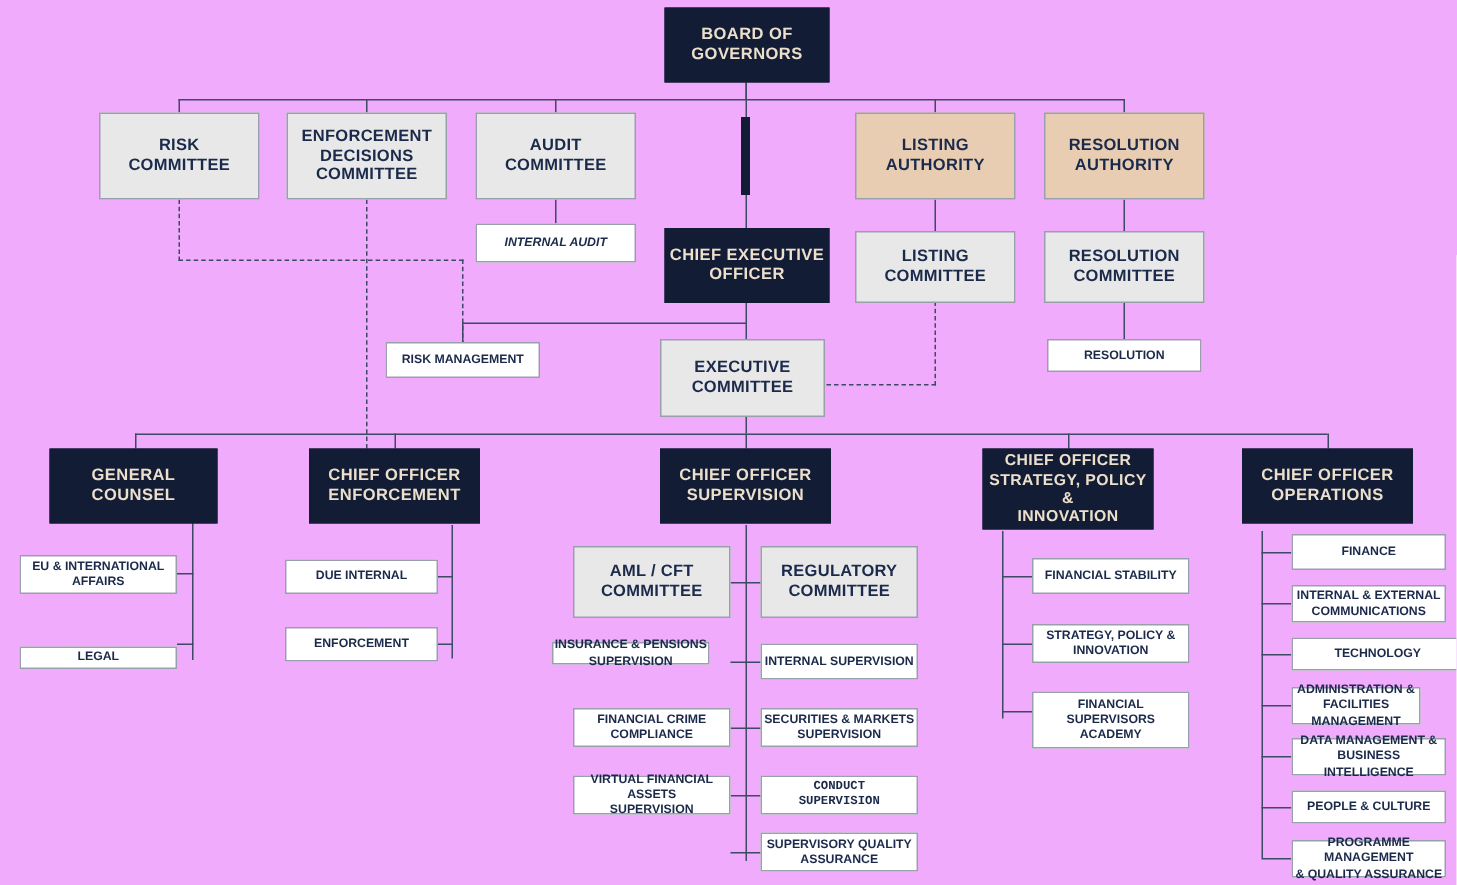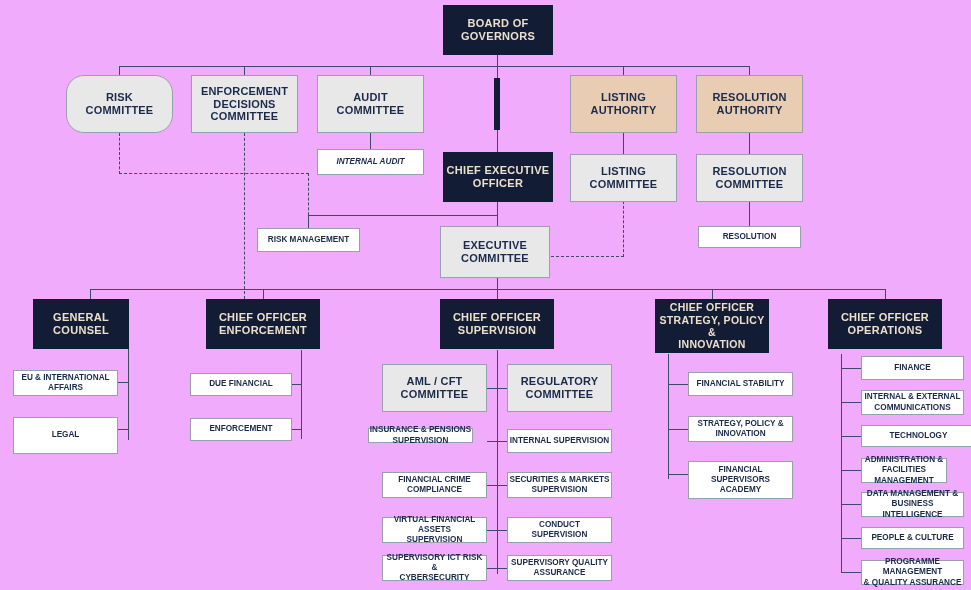--- a/index.html
+++ b/index.html
@@ -149,21 +149,21 @@
   <div class="ln lnh" style="left:841px;top:368px;width:20px;"></div>
   <div class="ln lnh" style="left:841px;top:402px;width:20px;"></div>
   <div class="ln lnh" style="left:841px;top:436px;width:20px;"></div>
   <div class="ln lnh" style="left:841px;top:470px;width:20px;"></div>
   <div class="ln lnh" style="left:841px;top:504px;width:20px;"></div>
   <div class="ln lnh" style="left:841px;top:538px;width:20px;"></div>
   <div class="ln lnh" style="left:841px;top:572px;width:20px;"></div>
 
   <div class="box navy" style="left:443px;top:5px;width:110px;height:50px;">BOARD OF GOVERNORS</div>
 
-  <div class="box grey" style="left:66px;top:75px;width:107px;height:58px;border-radius:18px;">RISK<br>COMMITTEE</div>
+  <div class="box grey" style="left:66px;top:75px;width:107px;height:58px;">RISK<br>COMMITTEE</div>
 
   <div class="box grey" style="left:191px;top:75px;width:107px;height:58px;">ENFORCEMENT<br>DECISIONS<br>COMMITTEE</div>
 
   <div class="box grey" style="left:317px;top:75px;width:107px;height:58px;">AUDIT<br>COMMITTEE</div>
 
   <div class="box tan" style="left:570px;top:75px;width:107px;height:58px;">LISTING<br>AUTHORITY</div>
 
   <div class="box tan" style="left:696px;top:75px;width:107px;height:58px;">RESOLUTION<br>AUTHORITY</div>
 
   <div class="box white" style="left:317px;top:149px;width:107px;height:26px;font-style:italic;">INTERNAL AUDIT</div>
@@ -173,46 +173,45 @@
   <div class="box grey" style="left:570px;top:154px;width:107px;height:48px;">LISTING<br>COMMITTEE</div>
 
   <div class="box grey" style="left:696px;top:154px;width:107px;height:48px;">RESOLUTION<br>COMMITTEE</div>
 
   <div class="box white" style="left:257px;top:228px;width:103px;height:24px;">RISK MANAGEMENT</div>
 
   <div class="box grey" style="left:440px;top:226px;width:110px;height:52px;">EXECUTIVE<br>COMMITTEE</div>
 
   <div class="box white" style="left:698px;top:226px;width:103px;height:22px;">RESOLUTION</div>
 
-  <div class="box navy" style="left:33px;top:299px;width:96px;height:50px;">GENERAL COUNSEL</div>
+  <div class="box navy" style="left:33px;top:299px;width:112px;height:50px;">GENERAL COUNSEL</div>
 
   <div class="box navy" style="left:206px;top:299px;width:114px;height:50px;">CHIEF OFFICER<br>ENFORCEMENT</div>
 
   <div class="box navy" style="left:440px;top:299px;width:114px;height:50px;">CHIEF OFFICER<br>SUPERVISION</div>
 
   <div class="box navy small" style="left:655px;top:299px;width:114px;height:54px;">CHIEF OFFICER<br>STRATEGY, POLICY &amp;<br>INNOVATION</div>
 
   <div class="box navy" style="left:828px;top:299px;width:114px;height:50px;">CHIEF OFFICER<br>OPERATIONS</div>
 
   <div class="box white" style="left:13px;top:370px;width:105px;height:26px;">EU &amp; INTERNATIONAL<br>AFFAIRS</div>
-  <div class="box white" style="left:13px;top:417px;width:105px;height:37px;">LEGAL</div>
-
-  <div class="box white" style="left:190px;top:373px;width:102px;height:23px;">DUE FINANCIAL</div>
+  <div class="box white" style="left:13px;top:431px;width:105px;height:15px;">LEGAL</div>
+
+  <div class="box white" style="left:190px;top:373px;width:102px;height:23px;">DUE INTERNAL</div>
   <div class="box white" style="left:190px;top:418px;width:102px;height:23px;">ENFORCEMENT</div>
 
   <div class="box grey" style="left:382px;top:364px;width:105px;height:48px;">AML / CFT<br>COMMITTEE</div>
   <div class="box white" style="left:368px;top:428px;width:105px;height:15px;">INSURANCE &amp; PENSIONS<br>SUPERVISION</div>
   <div class="box white" style="left:382px;top:472px;width:105px;height:26px;">FINANCIAL CRIME<br>COMPLIANCE</div>
   <div class="box white" style="left:382px;top:517px;width:105px;height:26px;">VIRTUAL FINANCIAL ASSETS<br>SUPERVISION</div>
-  <div class="box white" style="left:382px;top:555px;width:105px;height:26px;">SUPERVISORY ICT RISK &amp;<br>CYBERSECURITY</div>
 
   <div class="box grey" style="left:507px;top:364px;width:105px;height:48px;">REGULATORY<br>COMMITTEE</div>
   <div class="box white" style="left:507px;top:429px;width:105px;height:24px;">INTERNAL SUPERVISION</div>
   <div class="box white" style="left:507px;top:472px;width:105px;height:26px;">SECURITIES &amp; MARKETS<br>SUPERVISION</div>
-  <div class="box white" style="left:507px;top:517px;width:105px;height:26px;">CONDUCT<br>SUPERVISION</div>
+  <div class="box white" style="left:507px;top:517px;width:105px;height:26px;font-family:Liberation Mono, monospace;">CONDUCT<br>SUPERVISION</div>
   <div class="box white" style="left:507px;top:555px;width:105px;height:26px;">SUPERVISORY QUALITY<br>ASSURANCE</div>
 
   <div class="box white" style="left:688px;top:372px;width:105px;height:24px;">FINANCIAL STABILITY</div>
   <div class="box white" style="left:688px;top:416px;width:105px;height:26px;">STRATEGY, POLICY &amp;<br>INNOVATION</div>
   <div class="box white" style="left:688px;top:461px;width:105px;height:38px;">FINANCIAL SUPERVISORS<br>ACADEMY</div>
 
   <div class="box white" style="left:861px;top:356px;width:103px;height:24px;">FINANCE</div>
   <div class="box white" style="left:861px;top:390px;width:103px;height:25px;">INTERNAL &amp; EXTERNAL<br>COMMUNICATIONS</div>
   <div class="box white" style="left:861px;top:425px;width:115px;height:22px;">TECHNOLOGY</div>
   <div class="box white" style="left:861px;top:458px;width:86px;height:25px;">ADMINISTRATION &amp;<br>FACILITIES MANAGEMENT</div>

